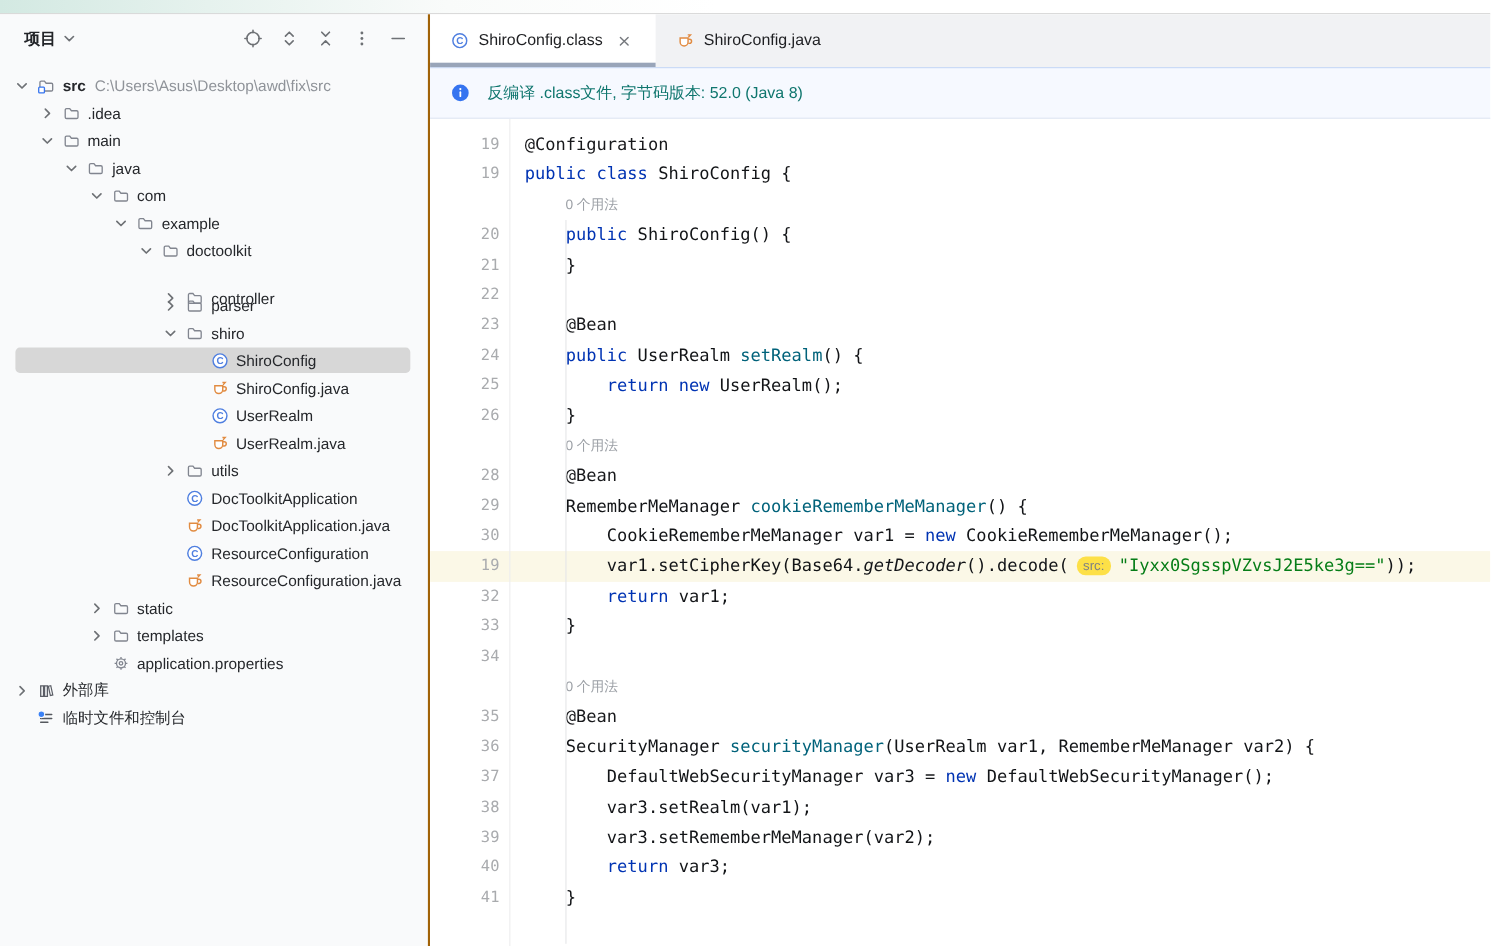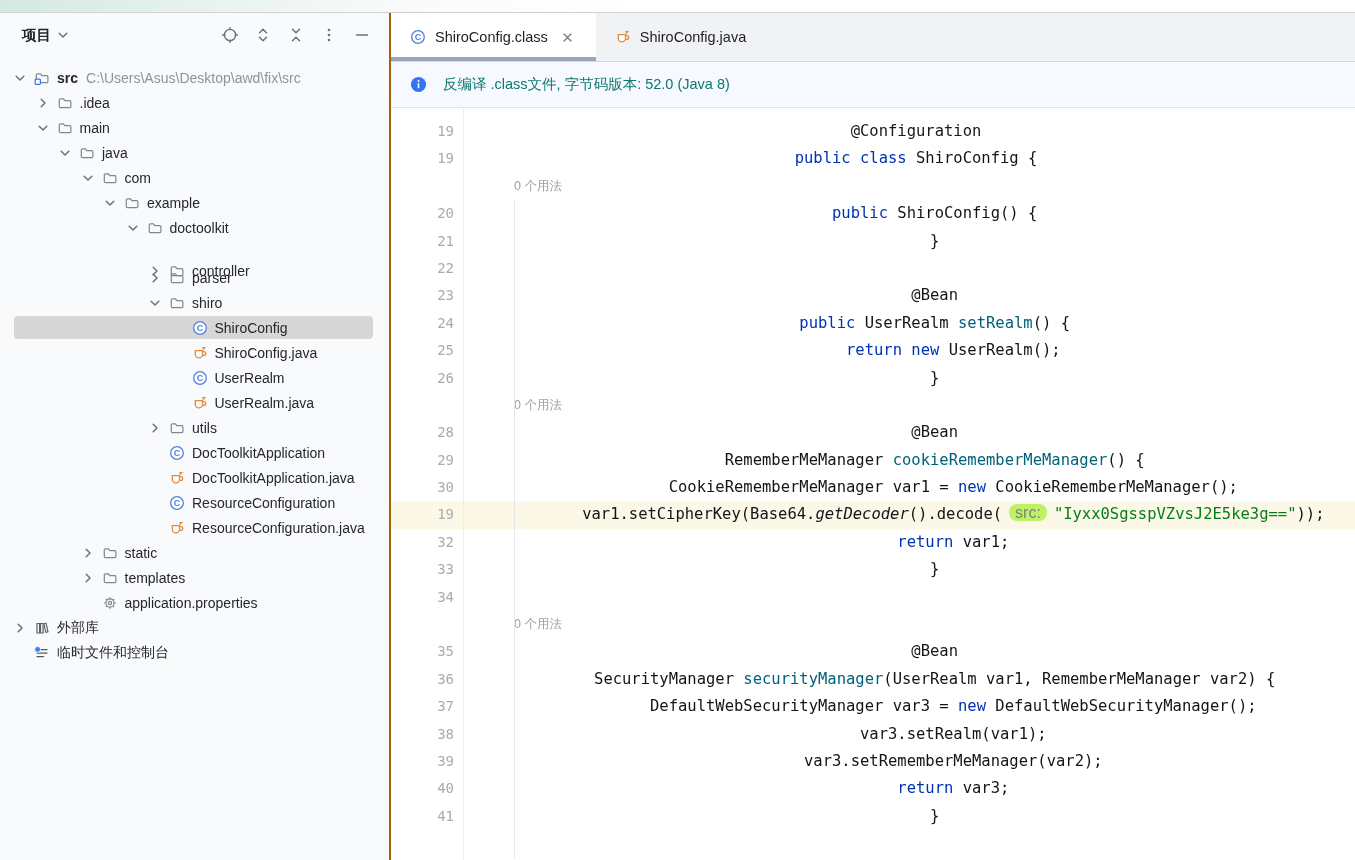--- a/index.html
+++ b/index.html
@@ -51,30 +51,30 @@
     border-bottom:1px solid #D9E2F1; display:flex; align-items:center; padding-left:19px; gap:16px;
     font-size:14.5px; color:#0f766e; }
 
   .code-area { flex:1; position:relative; background:#fff; overflow:hidden;
     font-family:"DejaVu Sans Mono","Liberation Mono",monospace; font-size:15.5px; padding-top:10px; }
   .gutter-sep { position:absolute; left:72px; top:0; bottom:0; width:1px; background:#EDEDEE; z-index:3; }
   .indent-guide { position:absolute; left:123px; top:92px; height:658px; width:1px; background:#E5E6E8; z-index:3; }
   .code-row { height:27.4px; line-height:27.4px; position:relative; white-space:pre; }
   .code-row.hl { background:#FBF8E7; }
   .ln { position:absolute; left:0; top:0; width:63px; text-align:right; color:#A9ABAE; font-size:14px; }
-  .code-text { padding-left:86px; display:block; color:#121417;text-align:center; }
+  .code-text { padding-left:86px; display:block; color:#121417; }
   .c-k { color:#0033B3; }          
   .c-d { color:#00627A; }          
   .c-s { color:#067D17; }          
   .c-i { font-style:italic; color:#121417; } 
   .c-a { color:#17181B; }          
   .usage-row { height:27.4px; display:flex; align-items:center; padding-left:123px;
     font-family:"Liberation Sans","DejaVu Sans",sans-serif; font-size:12.5px; color:#9CA0A6; cursor:pointer; }
-  .inlay-chip { display:inline-block; background:#bef264; color:#7C7F85; border-radius:8px;
-    font-family:"Liberation Sans","DejaVu Sans",sans-serif; font-size:16px; line-height:17px;
+  .inlay-chip { display:inline-block; background:#fde047; color:#7C7F85; border-radius:8px;
+    font-family:"Liberation Sans","DejaVu Sans",sans-serif; font-size:12px; line-height:17px;
     padding:0 6px; margin:0 7px; vertical-align:1px; cursor:pointer; }
 </style>
 </head>
 <body>
 
 <div class="window">
   <div class="topstrip"></div>
   <div class="main">
 
     <div class="sidebar">

